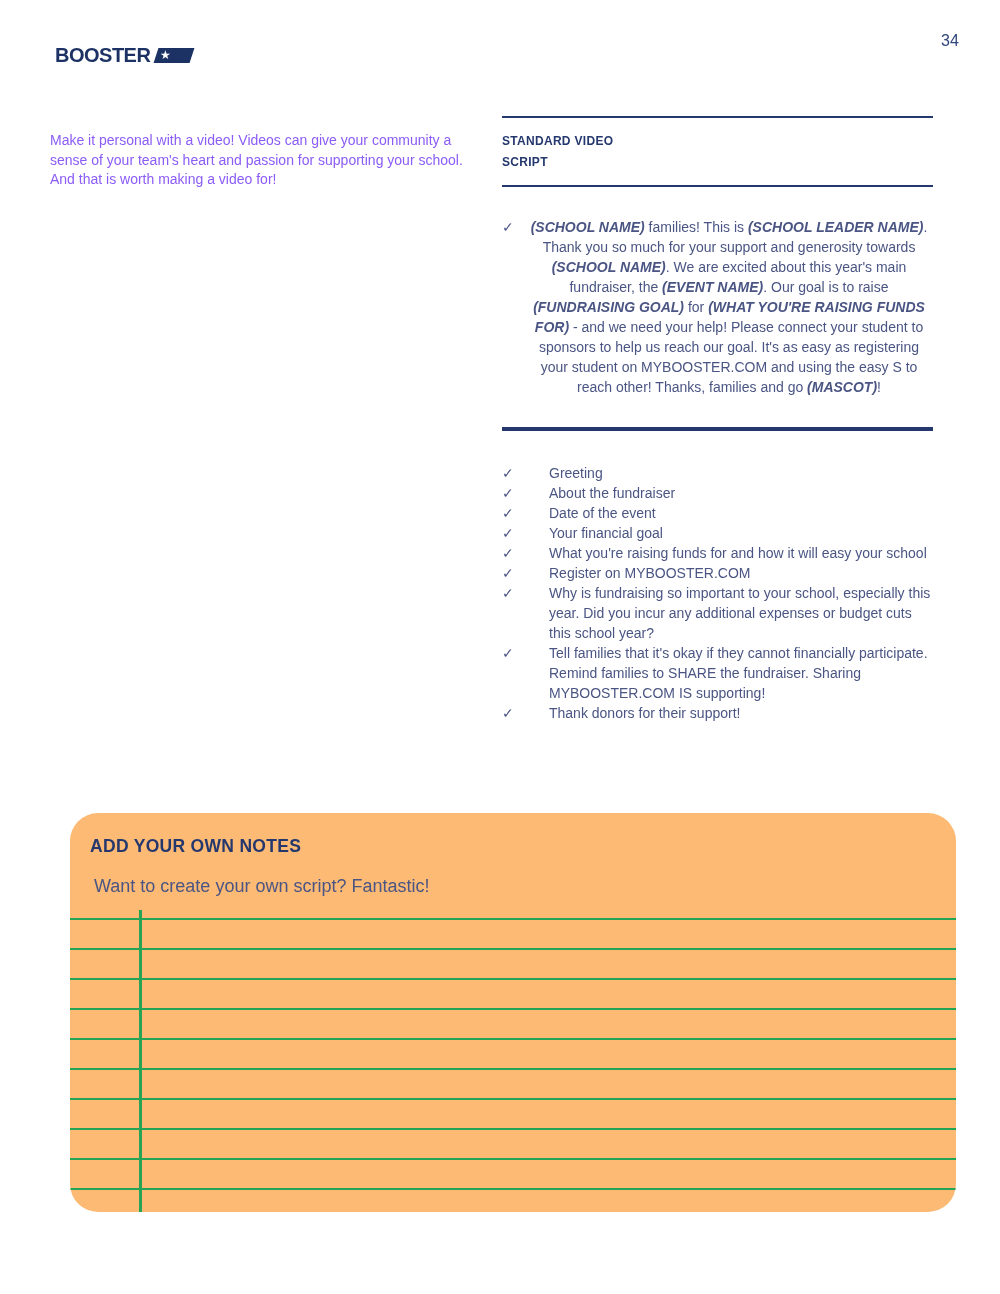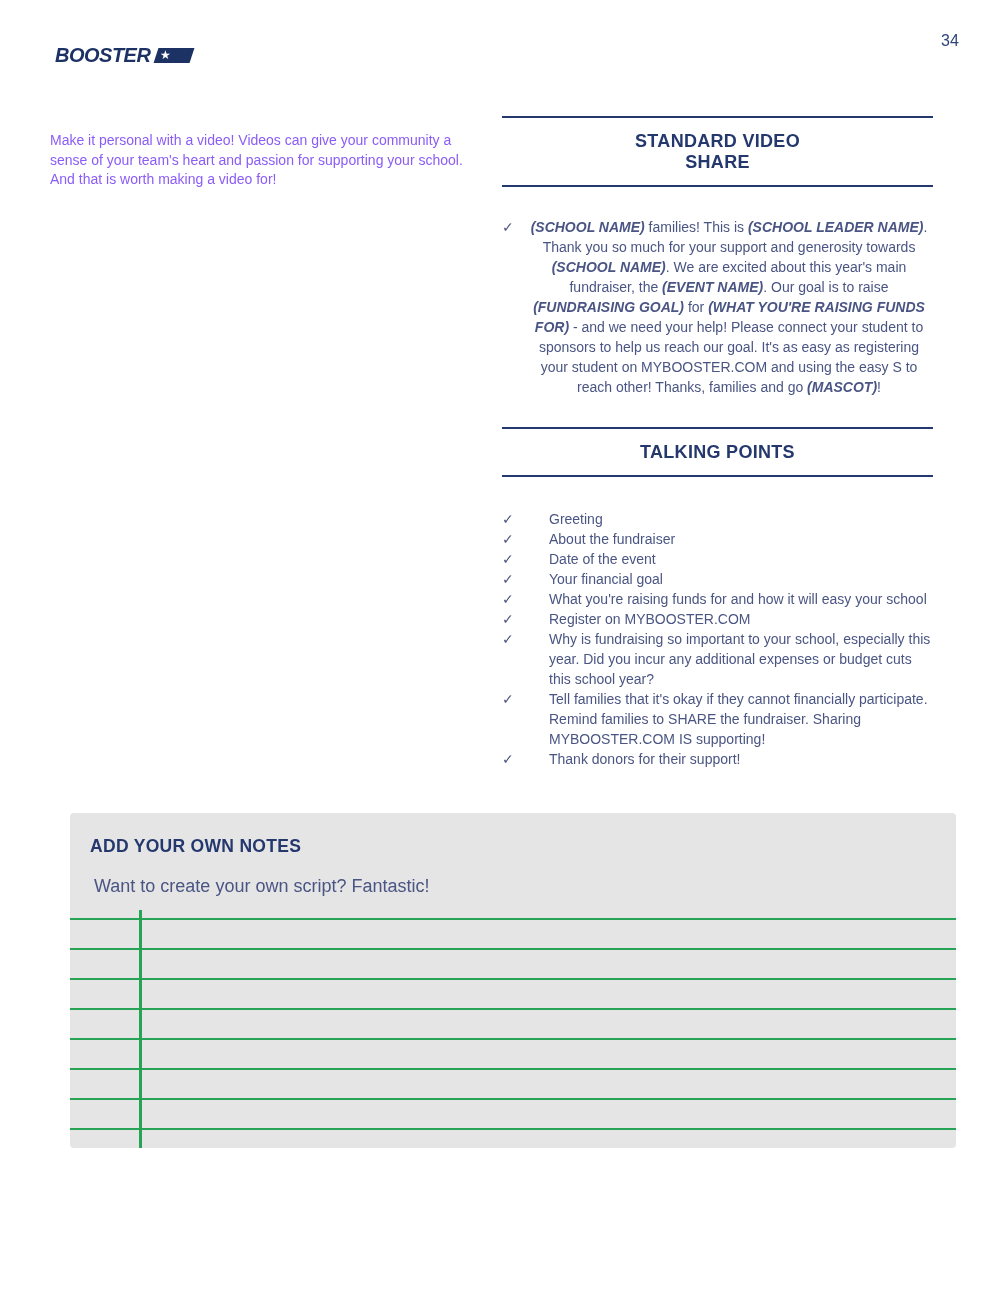--- a/index.html
+++ b/index.html
@@ -6,21 +6,21 @@
   body {
     width: 1000px; height: 1294px; position: relative;
     font-family: "Liberation Sans", sans-serif;
     -webkit-font-smoothing: antialiased;
   }
   .sheet { position: absolute; inset: 0; background: #ffffff; overflow: hidden; }
 
   
   .logo { position: absolute; left: 55px; top: 44px; display: flex; align-items: center; }
   .logo-text {
-    font-size: 20px; font-weight: bold; font-style: italic;
+    font-size: 20px; font-weight: bold; 
     color: #1d3264; letter-spacing: -0.5px;
   }
   .logo-flag {
     display: inline-block; width: 36px; height: 15px; background: #1d3264;
     transform: skewX(-18deg); margin-left: 6px; position: relative;
   }
   .logo-flag .star {
     position: absolute; left: 4px; top: 0; width: 100%; text-align: left;
     transform: skewX(18deg); color: #ffffff; font-size: 12px; line-height: 15px;
   }
@@ -33,37 +33,37 @@
     color: #24386e; letter-spacing: 0.2px;
   }
   .left-col .intro {
     margin: 27px 0 0; font-size: 14px; line-height: 19.5px; color: #8b5cf6;
   }
 
   
   .right-col { position: absolute; left: 502px; top: 116px; width: 431px; }
   .rule { height: 2px; background: #24386e; }
   .right-col h2 {
-    margin: 13px 0 12px; font-size: 18px; line-height: 21px;
-    font-weight: bold; color: #24386e; letter-spacing: 0.3px; text-align: center;
+    margin: 13px 0 12px; font-size: 12px; line-height: 21px;
+    font-weight: bold; color: #24386e; letter-spacing: 0.3px;
   }
   .check-item { display: flex; margin-top: 30px; }
   .check-glyph { width: 23px; flex: none; color: #4a5583; font-size: 14px; line-height: 20px; }
   .check-item .body-text { margin: 0; font-size: 14px; line-height: 20px; color: #4a5583; text-align: center; }
   .ph { font-weight: bold; font-style: italic; }
 
   .tp-list { list-style: none; margin: 32px 0 0; padding: 0; }
   .tp-list li { display: flex; }
   .tp-list .check-glyph { width: 23px; }
   .tp-list .tp-text { font-size: 14px; line-height: 20px; color: #4a5583; margin-left: 24px; }
 
   
   .notes {
-    position: absolute; left: 70px; top: 813px; width: 886px; height: 335px;
-    background: #e5e5e5; border-radius: 4px; overflow: hidden;
+    position: absolute; left: 70px; top: 813px; width: 886px; height: 399px;
+    background: #fdba74; border-radius: 28px; overflow: hidden;
   }
   .notes h3 {
     position: absolute; left: 20px; top: 23px; margin: 0;
     font-size: 17.5px; font-weight: bold; color: #24386e; letter-spacing: 0.3px;
   }
   .notes .subtext {
     position: absolute; left: 24px; top: 63px; font-size: 18px; color: #4a5583;
   }
   .ruled {
     position: absolute; left: 0; right: 0; top: 105px; bottom: 0;
@@ -85,30 +85,29 @@
       </span>
   </div>
   <div class="page-num">34</div>
 
   <section class="left-col">
     <p class="intro">Make it personal with a video! Videos can give your community a sense of your team's heart and passion for supporting your school. And that is worth making a video for!</p>
   </section>
 
   <section class="right-col">
     <div class="rule"></div>
-    <h2><span>STANDARD VIDEO</span><br><span>SHARE</span></h2>
+    <h2><span>STANDARD VIDEO</span><br><span>SCRIPT</span></h2>
     <div class="rule"></div>
 
     <div class="check-item">
       <span class="check-glyph">✓</span>
       <p class="body-text"><b class="ph">(SCHOOL NAME)</b><span> families! This is </span><b class="ph">(SCHOOL LEADER NAME)</b><span>. Thank you so much for your support and generosity towards </span><b class="ph">(SCHOOL NAME)</b><span>. We are excited about this year's main fundraiser, the </span><b class="ph">(EVENT NAME)</b><span>. Our goal is to raise </span><b class="ph">(FUNDRAISING GOAL)</b><span> for </span><b class="ph">(WHAT YOU'RE RAISING FUNDS FOR)</b><span> - and we need your help! Please connect your student to sponsors to help us reach our goal. It's as easy as registering your student on MYBOOSTER.COM and using the easy S to reach other! Thanks, families and go </span><b class="ph">(MASCOT)</b><span>!</span></p>
     </div>
 
     <div class="rule" style="margin-top:30px;"></div>
-    <h2>TALKING POINTS</h2>
     <div class="rule"></div>
 
     <ul class="tp-list">
       <li>
           <span class="check-glyph">✓</span>
           <span class="tp-text">Greeting</span>
         </li>
       <li>
           <span class="check-glyph">✓</span>
           <span class="tp-text">About the fundraiser</span>

